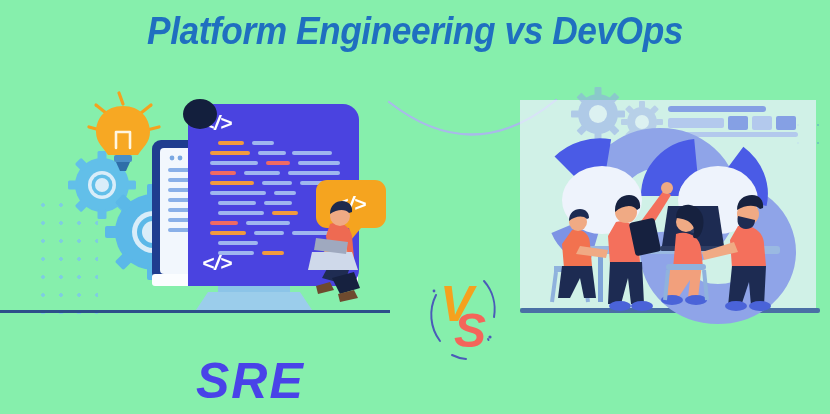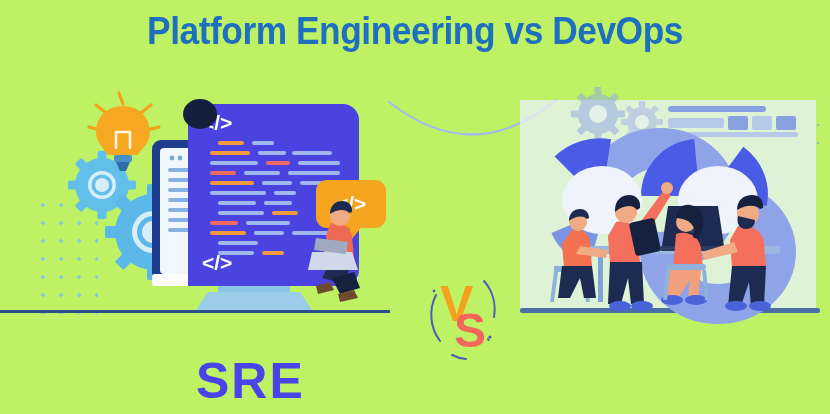--- a/index.html
+++ b/index.html
@@ -2,21 +2,21 @@
 <html><head>
 <meta charset="utf-8">
 <style>
   html,body{margin:0;padding:0;}
   body{
     width:830px;height:414px;overflow:hidden;
     background:#d9edf9;
     font-family:"Liberation Sans",sans-serif;
     position:relative;
   }
-  .stage{position:absolute;inset:0;overflow:hidden;background:#bef264;}
+  .stage{position:absolute;inset:0;overflow:hidden;background:#86efac;font-style:italic;}
 
   
   .title{
     position:absolute;left:0;top:10px;width:830px;
     text-align:center;
     font-family:"Liberation Sans",sans-serif;
     font-weight:bold;
     font-size:38px;
     letter-spacing:-0.5px;
     color:#1f6fc0;

